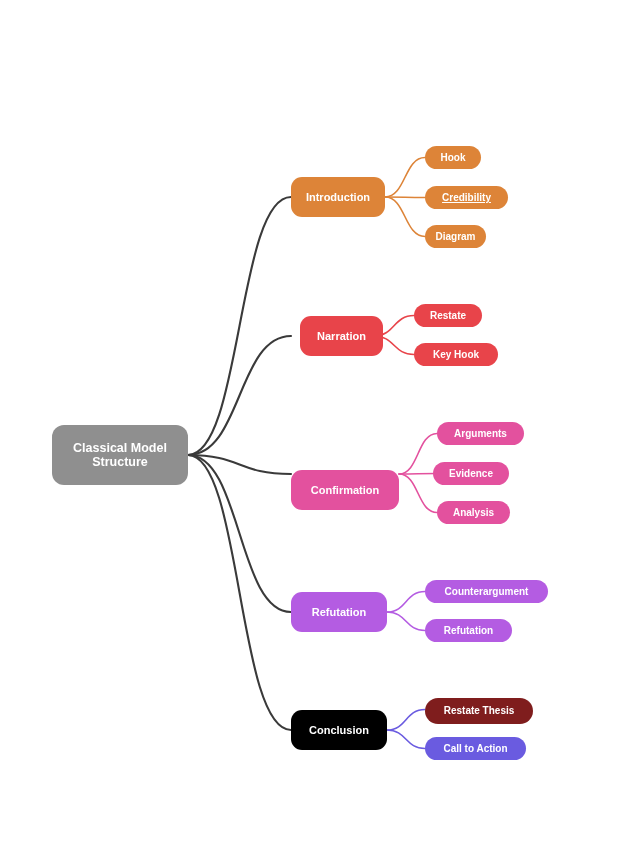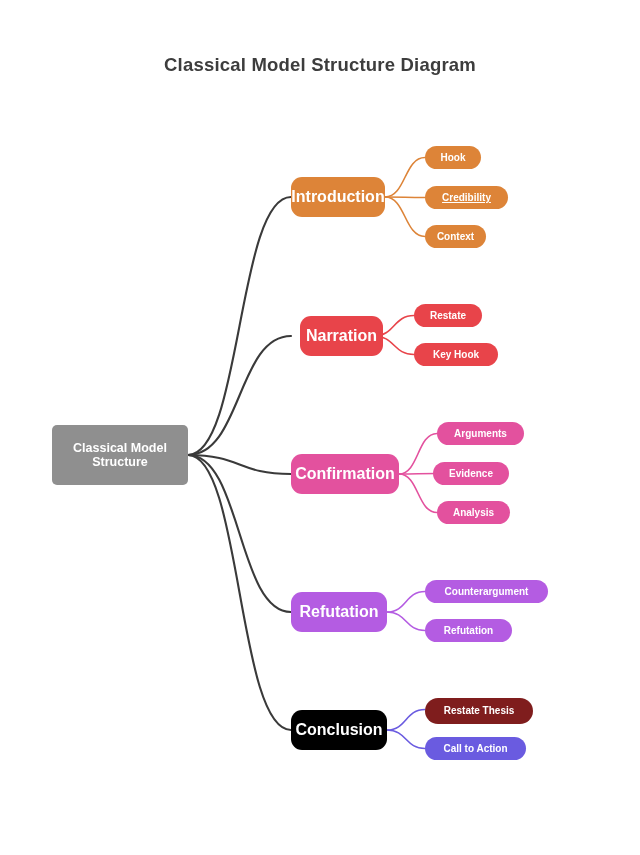--- a/index.html
+++ b/index.html
@@ -46,42 +46,41 @@
     display: flex;
     align-items: center;
     justify-content: center;
     color: #ffffff;
     font-weight: bold;
     text-align: center;
     line-height: 1.15;
     white-space: nowrap;
   }
   .root-node {
-    border-radius: 5px;
+    border-radius: 12px;
     font-size: 12.5px;
     white-space: normal;
     padding: 0 8px;
   }
   .branch-node {
     border-radius: 11px;
-    font-size: 16px;
+    font-size: 11px;
     padding: 0 20px;
   }
   .leaf-node {
     border-radius: 999px;
     font-size: 10px;
     padding: 0 12px;
   }
 </style>
 </head>
 <body>
 
 <div id="canvas">
 
-  <div id="title">Classical Model Structure Diagram</div>
 
   <svg id="edges" viewBox="0 0 640 855" width="640" height="855">
       <path d="M 188 455 C 241.56 455, 237.44 197, 291 197" fill="none" stroke="#3a3a3a" stroke-width="2.1" stroke-linecap="round"></path>
       <path d="M 385 197 C 405.8 197, 404.2 157.5, 425 157.5" fill="none" stroke="#dd8438" stroke-width="1.6" stroke-linecap="round"></path>
       <path d="M 385 197 C 405.8 197, 404.2 197.5, 425 197.5" fill="none" stroke="#dd8438" stroke-width="1.6" stroke-linecap="round"></path>
       <path d="M 385 197 C 405.8 197, 404.2 236.5, 425 236.5" fill="none" stroke="#dd8438" stroke-width="1.6" stroke-linecap="round"></path>
       <path d="M 188 455 C 241.56 455, 237.44 336, 291 336" fill="none" stroke="#3a3a3a" stroke-width="2.1" stroke-linecap="round"></path>
       <path d="M 374 336 C 394.8 336, 393.2 315.5, 414 315.5" fill="none" stroke="#e8444a" stroke-width="1.6" stroke-linecap="round"></path>
       <path d="M 374 336 C 394.8 336, 393.2 354.5, 414 354.5" fill="none" stroke="#e8444a" stroke-width="1.6" stroke-linecap="round"></path>
       <path d="M 188 455 C 241.56 455, 237.44 474, 291 474" fill="none" stroke="#3a3a3a" stroke-width="2.1" stroke-linecap="round"></path>
@@ -103,32 +102,32 @@
       <div class="node branch-node" style="left: 291px; top: 177px; width: 94px; height: 40px; background: rgb(221, 132, 56);">
         <span>Introduction</span>
       </div>
       <div class="node leaf-node" style="left: 425px; top: 146px; width: 56px; height: 23px; background: rgb(221, 132, 56);">
         <span>Hook</span>
       </div>
       <div class="node leaf-node" style="left: 425px; top: 186px; width: 83px; height: 23px; background: rgb(221, 132, 56); text-decoration: underline;">
         <span>Credibility</span>
       </div>
       <div class="node leaf-node" style="left: 425px; top: 225px; width: 61px; height: 23px; background: rgb(221, 132, 56);">
-        <span>Context</span>
+        <span>Diagram</span>
       </div>
       <div class="node branch-node" style="left: 291px; top: 316px; width: 83px; height: 40px; background: rgb(232, 68, 74); margin-left: 9px;">
         <span>Narration</span>
       </div>
       <div class="node leaf-node" style="left: 414px; top: 304px; width: 68px; height: 23px; background: rgb(232, 68, 74);">
         <span>Restate</span>
       </div>
       <div class="node leaf-node" style="left: 414px; top: 343px; width: 84px; height: 23px; background: rgb(232, 68, 74);">
         <span>Key Hook</span>
       </div>
-      <div class="node branch-node" style="left: 291px; top: 454px; width: 108px; height: 40px; background: rgb(227, 81, 158);">
+      <div class="node branch-node" style="left: 291px; top: 470px; width: 108px; height: 40px; background: rgb(227, 81, 158);">
         <span>Confirmation</span>
       </div>
       <div class="node leaf-node" style="left: 437px; top: 422px; width: 87px; height: 23px; background: rgb(227, 81, 158);">
         <span>Arguments</span>
       </div>
       <div class="node leaf-node" style="left: 433px; top: 462px; width: 76px; height: 23px; background: rgb(227, 81, 158);">
         <span>Evidence</span>
       </div>
       <div class="node leaf-node" style="left: 437px; top: 501px; width: 73px; height: 23px; background: rgb(227, 81, 158);">
         <span>Analysis</span>

